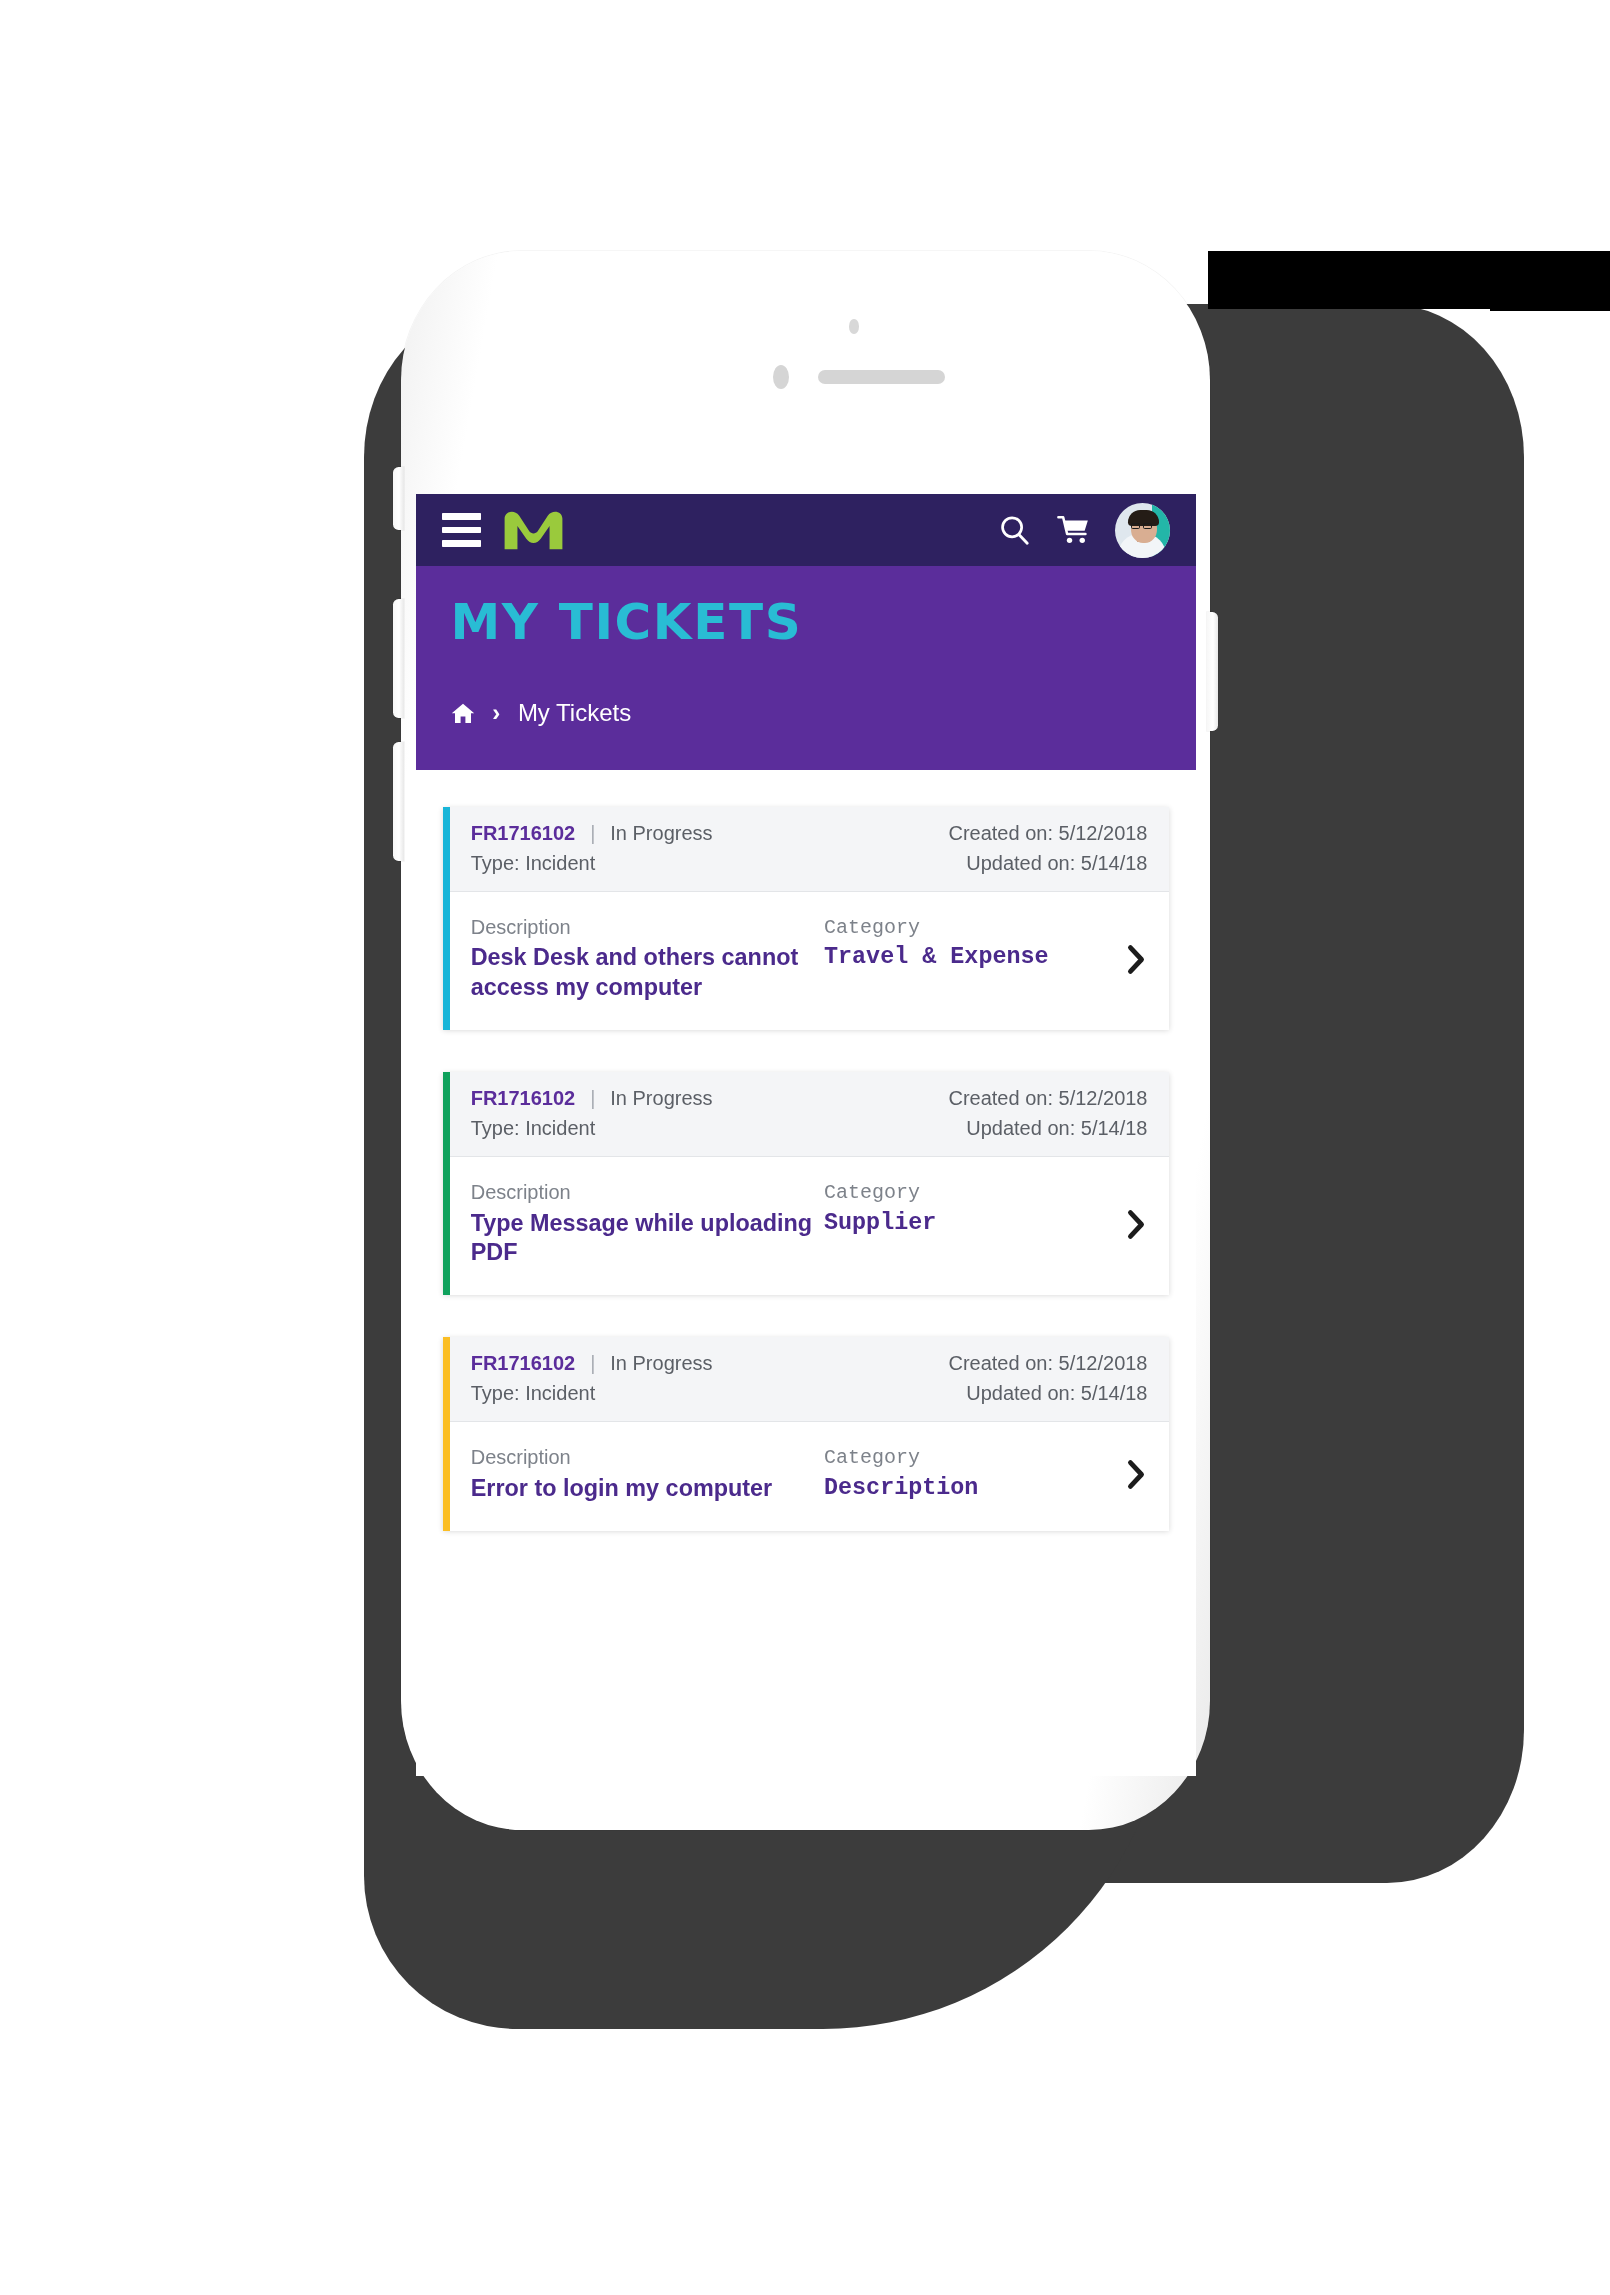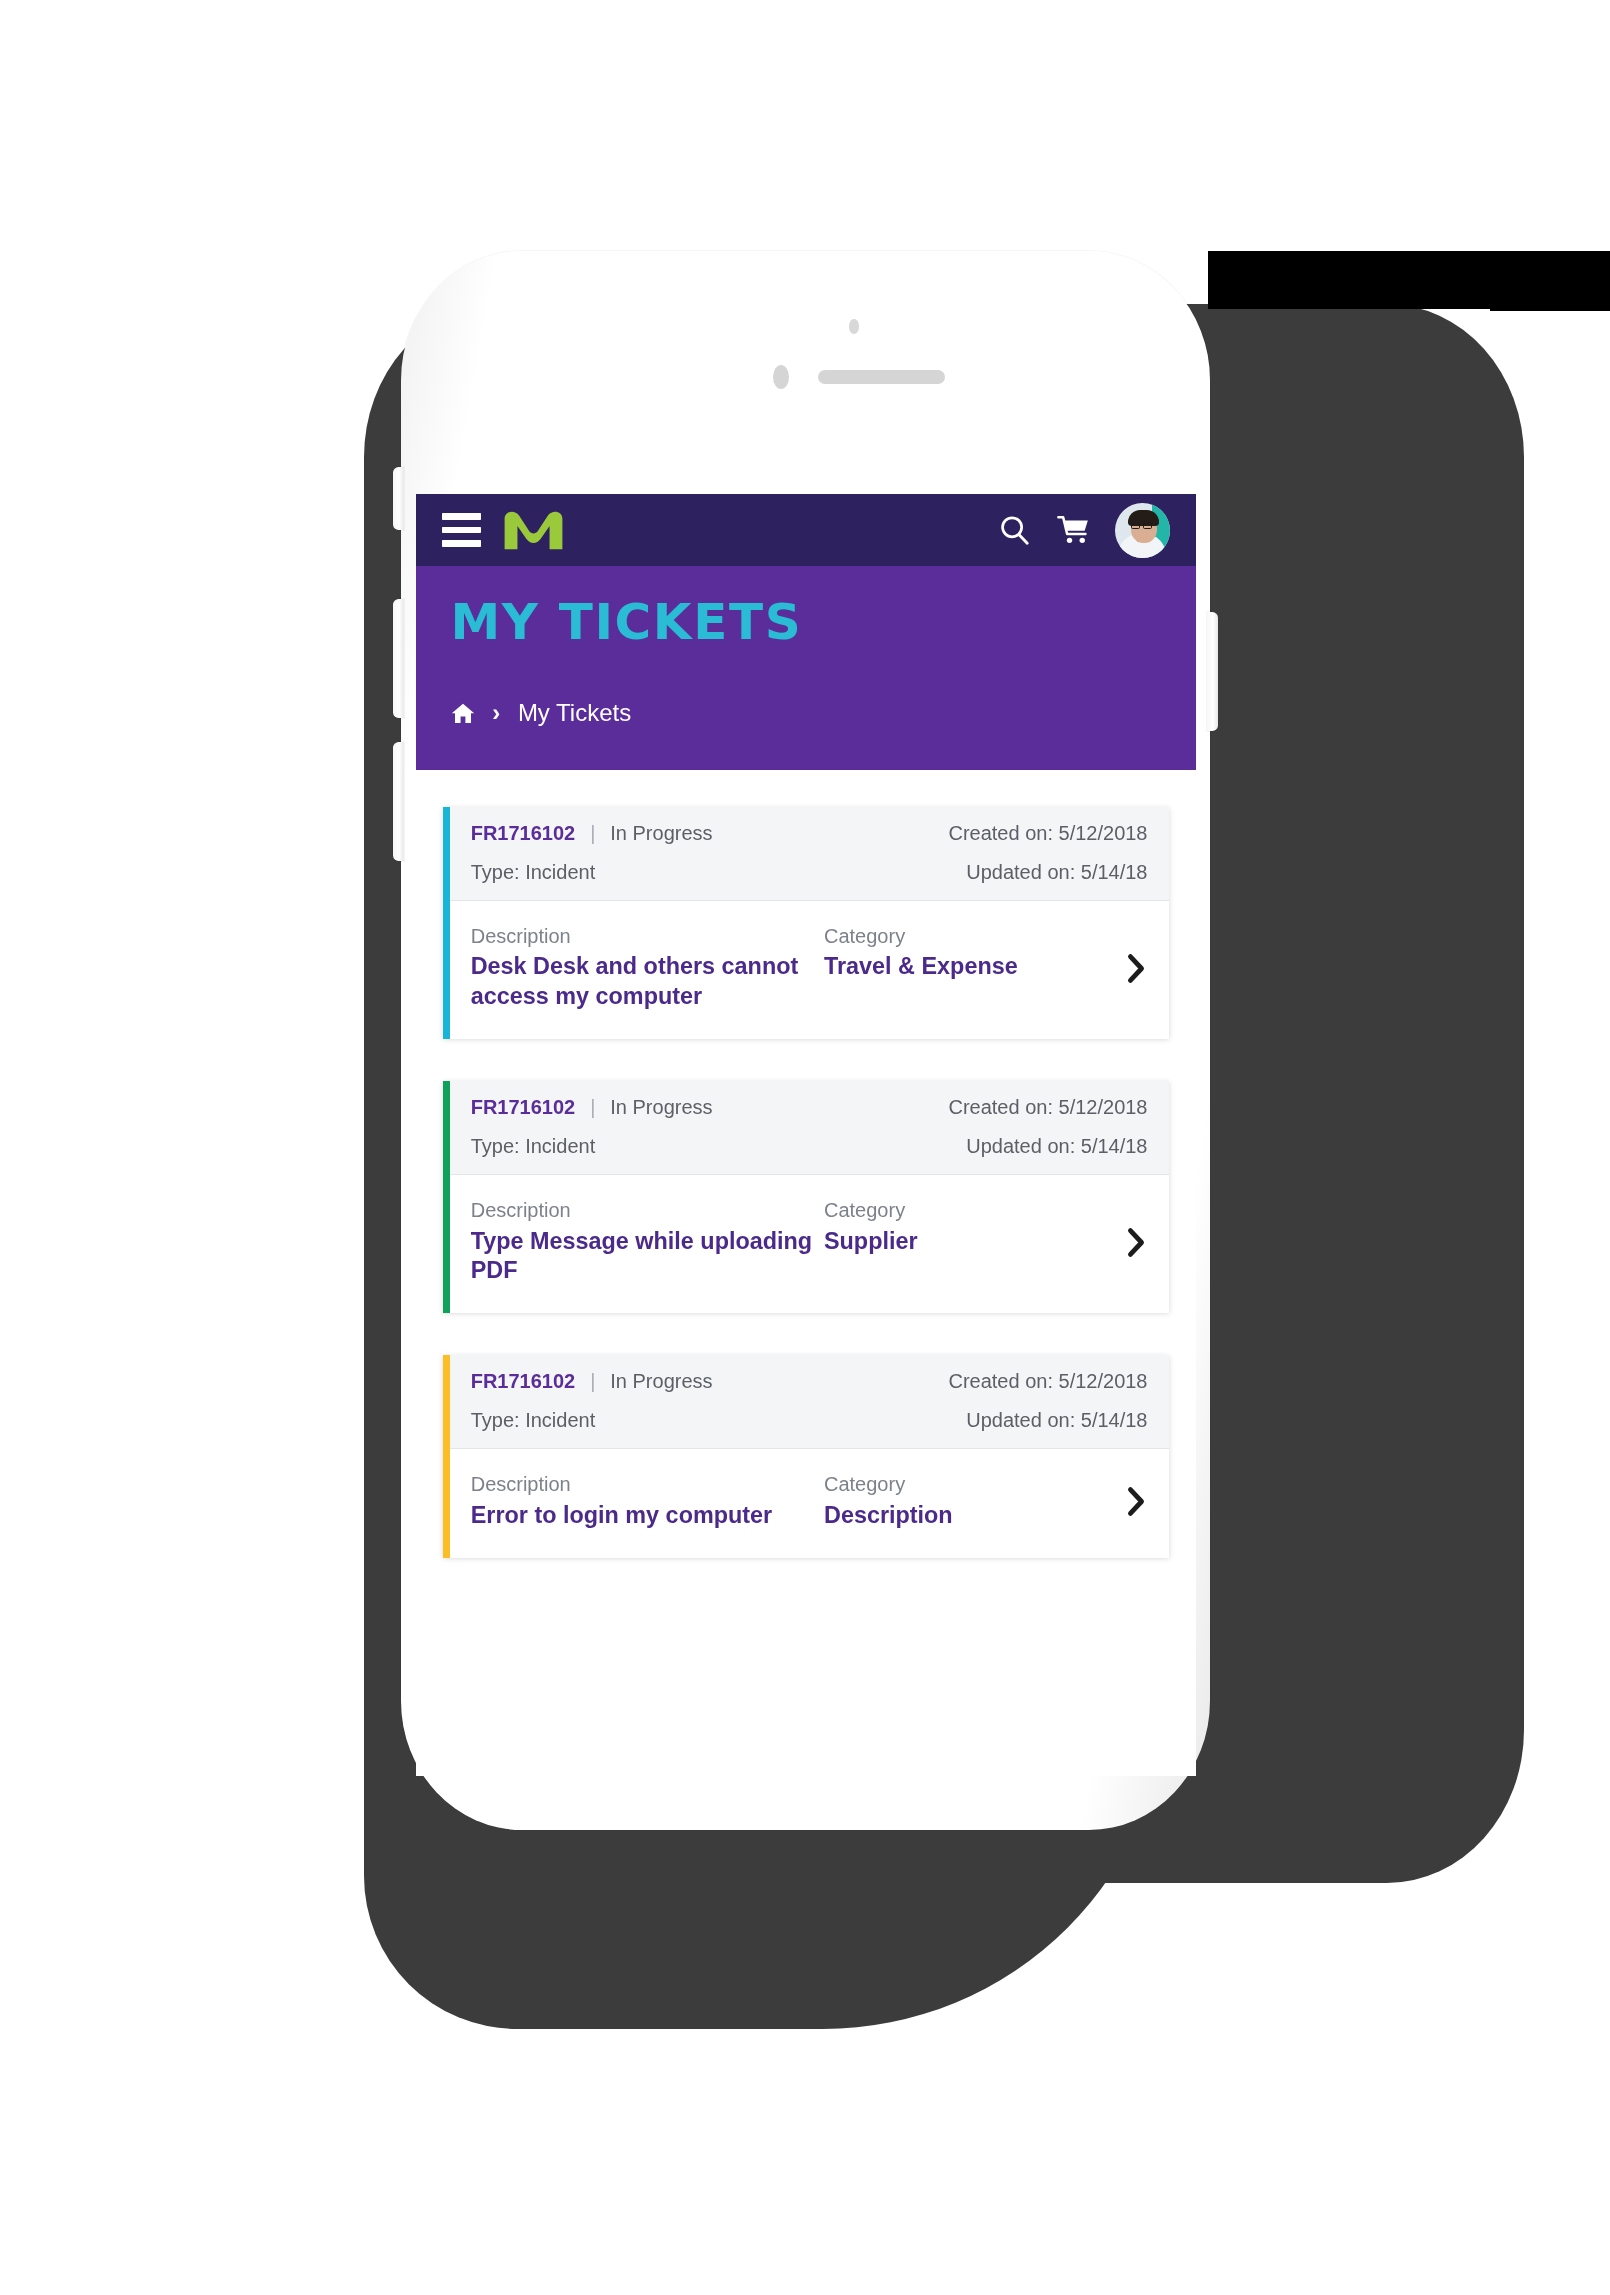--- a/index.html
+++ b/index.html
@@ -126,34 +126,34 @@
     position:relative;margin-bottom:42px;background:#ffffff;
     box-shadow:0 0.8px 5.6px rgba(0,0,0,.16);
     padding-left:7.2px;box-sizing:border-box;
   }
   .accent-bar{position:absolute;left:0;top:0;bottom:0;width:7.2px;}
   .card-head{
     background:#f4f5f7;border-bottom:0.8px solid #e3e5e8;
     padding:14.5px 21px 16px 21px;box-sizing:border-box;
   }
   .head-row{display:flex;justify-content:space-between;align-items:baseline;}
-  .head-row + .head-row{margin-top:16px;}
+  .head-row + .head-row{margin-top:7px;}
   .ticket-id{color:#5b2d9b;font-size:20px;font-weight:600;}
   .id-sep{color:#a9adb4;font-size:20px;margin:0 11.3px;}
   .ticket-status{color:#5b5f66;font-size:20px;}
   .ticket-type{color:#5b5f66;font-size:20px;}
   .ticket-created{color:#5b5f66;font-size:20px;}
   .ticket-updated{color:#5b5f66;font-size:20px;}
 
   .card-body{
     padding:24px 21px 27px 21px;box-sizing:border-box;
     display:flex;align-items:flex-start;
   }
   .col-desc{flex:0 0 342px;}
-  .col-cat{flex:1;padding-left:11.3px;}
+  .col-cat{flex:1;padding-left:11.3px;font-family:Liberation Mono, monospace;}
   .field-label{color:#7d828a;font-size:20px;margin-bottom:4.8px;}
   .field-value{color:#4b2a8c;font-size:23.4px;font-weight:bold;line-height:1.28;}
   .chevron-wrap{
     flex:none;width:42px;display:flex;align-items:center;justify-content:flex-end;
     align-self:center;cursor:pointer;
   }
 </style>
 </head>
 <body>
 

